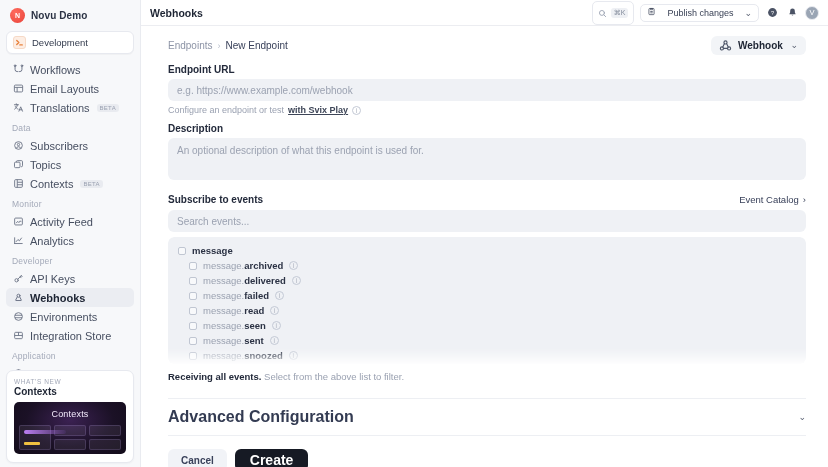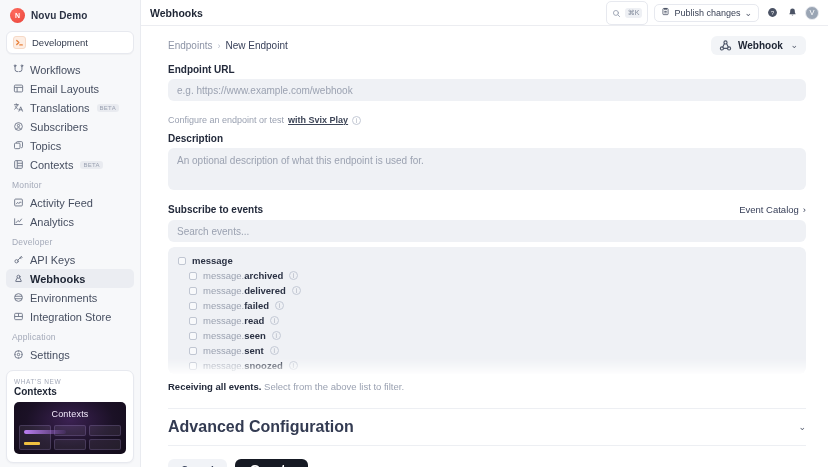--- a/index.html
+++ b/index.html
@@ -116,21 +116,21 @@
     display: flex; align-items: center; gap: 4px;
     border: 1px solid #e7e9ef; border-radius: 5px; padding: 2px 5px;
     color: #9aa1b1; cursor: pointer;
   }
   .search-pill svg { width: 9px; height: 9px; }
   .kbd {
     background: #eef0f4; border-radius: 3px; font-size: 7px; color: #848c9c;
     padding: 1px 3px;
   }
   .publish-btn {
-    display: flex; align-items: center; gap: 4px;
+    display: flex; align-items: center; gap: 11px;
     border: 1px solid #e7e9ef; border-radius: 5px; padding: 2.5px 6px;
     font-size: 9px; color: #3a4256; cursor: pointer; background: #fff;
   }
   .publish-btn svg { width: 9px; height: 9px; }
   .icon-btn { width: 14px; height: 14px; display: flex; align-items: center; justify-content: center; color: #4b5365; cursor: pointer; }
   .icon-btn svg { width: 11px; height: 11px; }
   .avatar {
     width: 14px; height: 14px; border-radius: 50%;
     background: #9aa5b4; color: #fff; font-size: 7.5px;
     display: flex; align-items: center; justify-content: center;
@@ -152,21 +152,21 @@
   .wh-select svg.netico { width: 13px; height: 13px; color: #4e5668; }
   .chev { color: #5a6173; font-size: 9px; }
 
   .field-label { font-size: 10px; font-weight: bold; color: #232a3b; margin: 8px 0 4px 0; }
   .text-input {
     width: 100%; background: #eff1f5; border: none; border-radius: 6px;
     height: 22px; padding: 0 9px; font-size: 10px; color: #3b4254;
     font-family: "Liberation Sans", sans-serif;
   }
   .text-input::placeholder { color: #9ba2b1; }
-  .helper-row { display: flex; align-items: center; gap: 4px; margin-top: 14px; }
+  .helper-row { display: flex; align-items: center; gap: 4px; margin-top: 4px; }
   .helper-text { font-size: 9px; color: #9aa1b1; }
   .helper-link { font-size: 9px; color: #3d4557; font-weight: bold; text-decoration: underline; cursor: pointer; }
   .info-i {
     width: 9px; height: 9px; border-radius: 50%; border: 1px solid #c3c9d5;
     color: #aab0bd; font-size: 6.5px; display: inline-flex;
     align-items: center; justify-content: center; cursor: pointer; flex: 0 0 9px;
   }
   .textarea {
     width: 100%; height: 42px; background: #eff1f5; border: none; border-radius: 6px;
     padding: 7px 9px; font-size: 10px; color: #3b4254; resize: none;
@@ -275,20 +275,21 @@
               <path d="M2 4h6M4.8 2.6v1.4M6.4 4c-.3 3-1.8 5.2-4 6.4M3.4 6.6c.8 1.8 2.3 3.2 4 3.8"></path>
               <path d="M8.6 13.4l2.6-6.4 2.6 6.4M9.7 11.3h3.2"></path>
             </svg>
         </span>
         <span class="nav-label">Translations</span>
         <span class="badge-beta">BETA</span>
       </div>
     </div>
 
     <div class="nav-group">
+      <div class="nav-title">Data</div>
       <div class="nav-item">
         <span class="ico">
           <svg viewBox="0 0 16 16" fill="none" stroke="currentColor" stroke-width="1.3">
               <circle cx="8" cy="8" r="5.6"></circle>
               <circle cx="8" cy="6.6" r="1.7"></circle>
               <path d="M4.6 12.2a3.6 3.6 0 0 1 6.8 0"></path>
             </svg>
         </span>
         <span class="nav-label">Subscribers</span>
       </div>

